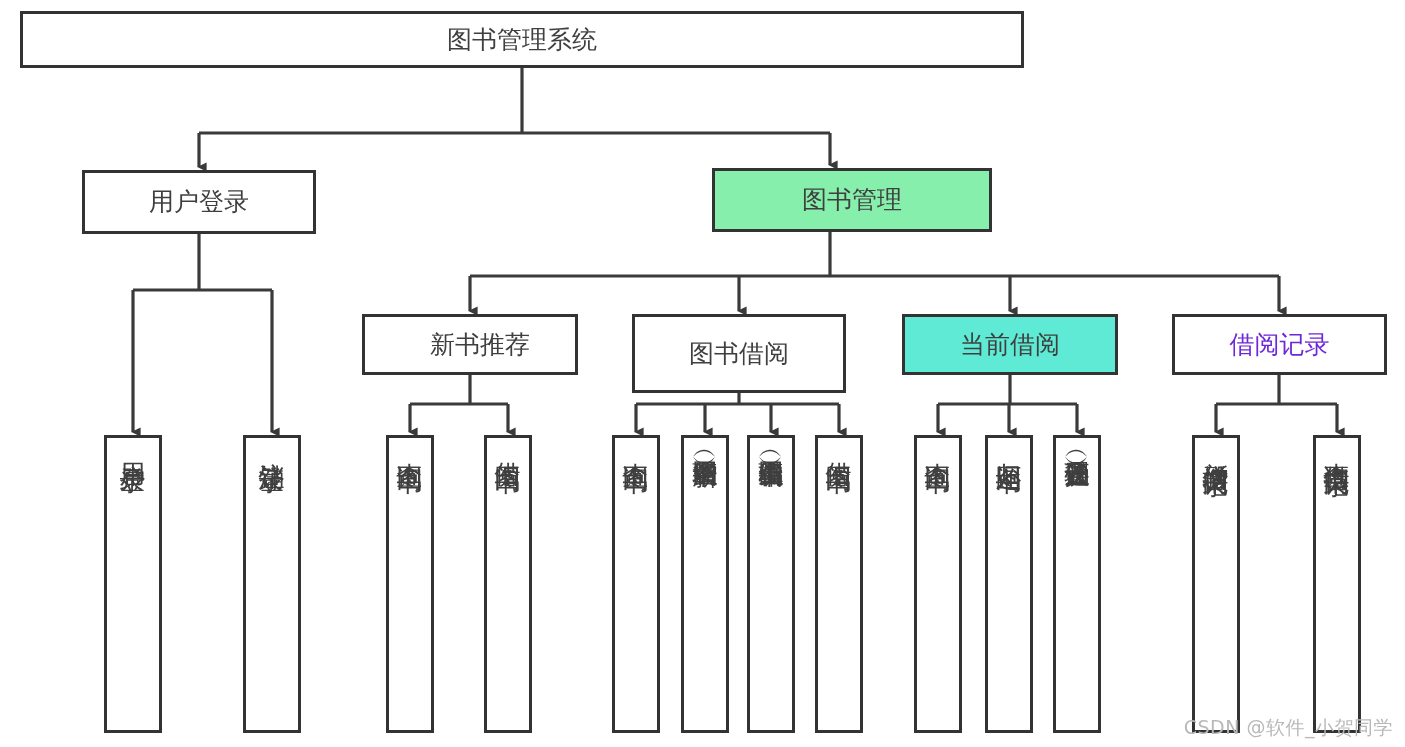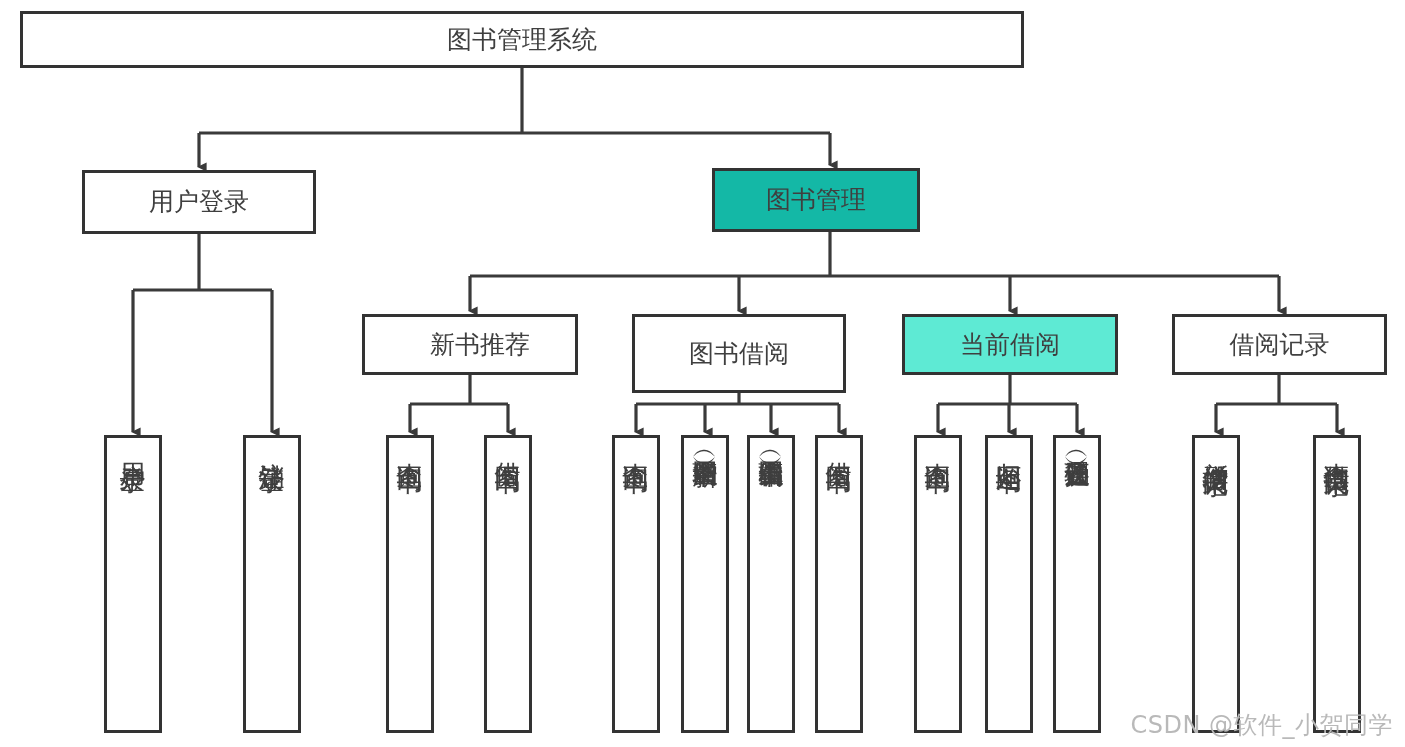--- a/index.html
+++ b/index.html
@@ -57,21 +57,21 @@
     white-space: nowrap;
   }
   .node.vert.tall .label {
     font-size: 25px;
     letter-spacing: 0px;
   }
   .watermark {
     position: absolute;
     right: 12px;
     bottom: 6px;
-    font-size: 24px;
+    font-size: 19px;
     color: #b9b9b9;
     letter-spacing: 0.5px;
     white-space: nowrap;
   }
 </style>
 </head>
 <body>
 
 <div id="canvas" style="background: rgb(255, 255, 255);">
 
@@ -125,34 +125,34 @@
     </g>
   </svg>
 
   <div class="node horiz" style="left: 20px; top: 11px; width: 1004px; height: 57px; border-color: rgb(51, 51, 51); background: rgb(255, 255, 255); color: rgb(63, 63, 63);">
     <span class="label">图书管理系统</span>
   </div>
 
   <div class="node horiz" style="left: 82px; top: 170px; width: 234px; height: 64px; border-color: rgb(51, 51, 51); background: rgb(255, 255, 255); color: rgb(63, 63, 63);">
     <span class="label">用户登录</span>
   </div>
-  <div class="node horiz" style="left: 712px; top: 168px; width: 208px; height: 64px; border-color: rgb(51, 51, 51); background: #14b8a6; color: rgb(63, 63, 63);">
+  <div class="node horiz" style="left: 712px; top: 168px; width: 280px; height: 64px; border-color: rgb(51, 51, 51); background: #86efac; color: rgb(63, 63, 63);">
     <span class="label">图书管理</span>
   </div>
 
   <div class="node horiz" style="left: 362px; top: 314px; width: 216px; height: 61px; border-color: rgb(51, 51, 51); background: rgb(255, 255, 255); color: rgb(63, 63, 63); padding-left: 20px;">
     <span class="label">新书推荐</span>
   </div>
   <div class="node horiz" style="left: 632px; top: 314px; width: 214px; height: 79px; border-color: rgb(51, 51, 51); background: rgb(255, 255, 255); color: rgb(63, 63, 63);">
     <span class="label">图书借阅</span>
   </div>
   <div class="node horiz" style="left: 902px; top: 314px; width: 216px; height: 61px; border-color: rgb(51, 51, 51); background: #5eead4; color: rgb(63, 63, 63);">
     <span class="label">当前借阅</span>
   </div>
-  <div class="node horiz" style="left: 1172px; top: 314px; width: 215px; height: 61px; border-color: rgb(51, 51, 51); background: rgb(255, 255, 255); color: #404040;">
+  <div class="node horiz" style="left: 1172px; top: 314px; width: 215px; height: 61px; border-color: rgb(51, 51, 51); background: rgb(255, 255, 255); color: #6d28d9;">
     <span class="label">借阅记录</span>
   </div>
 
   <div class="node vert" style="left: 104px; top: 435px; width: 58px; height: 298px; border-color: rgb(51, 51, 51); background: rgb(255, 255, 255); color: rgb(63, 63, 63);">
     <span class="label">用户登录</span>
   </div>
   <div class="node vert" style="left: 243px; top: 435px; width: 58px; height: 298px; border-color: rgb(51, 51, 51); background: rgb(255, 255, 255); color: rgb(63, 63, 63);">
     <span class="label">注销登录</span>
   </div>
   <div class="node vert" style="left: 386px; top: 435px; width: 48px; height: 298px; border-color: rgb(51, 51, 51); background: rgb(255, 255, 255); color: rgb(63, 63, 63);">

